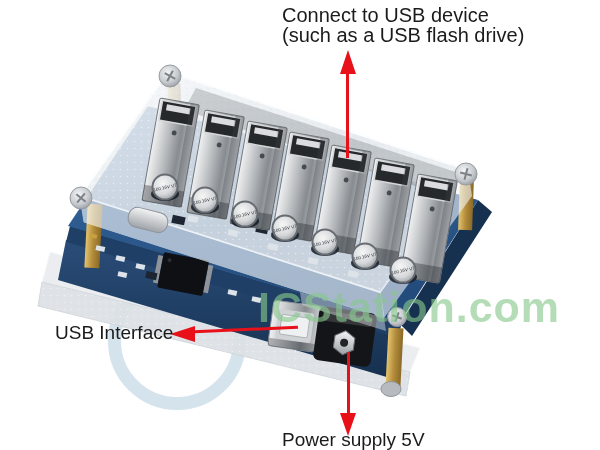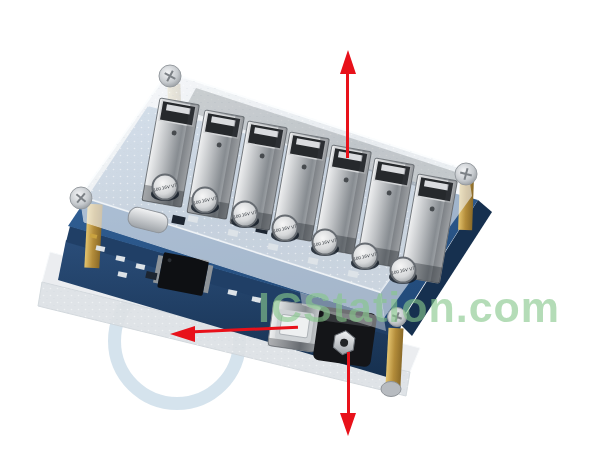--- a/index.html
+++ b/index.html
@@ -275,20 +275,26 @@
         <circle r="9.5" fill="url(#screwG)" stroke="#969ba0" stroke-width="1"></circle>
         <path d="M-5,0 H5 M0,-5 V5" stroke="#7c8186" stroke-width="2" transform="rotate(20)"></path>
       </g>
     </g>
 
     <ellipse cx="391" cy="389" rx="10" ry="7.5" fill="#b7bbc0" stroke="#8f9499" stroke-width="1"></ellipse>
   </svg>
 
   <div class="wm-brand">ICStation.com</div>
 
+  <div class="ann ann-top">
+    <div>Connect to USB device</div>
+    <div>(such as a USB flash drive)</div>
+  </div>
+  <div class="ann ann-left">USB Interface</div>
+  <div class="ann ann-bottom">Power supply 5V</div>
 
   <div class="arrow-head ah-up"></div>
   <div class="arrow-line al-top"></div>
   <div class="arrow-head ah-left"></div>
   <div class="arrow-line al-left"></div>
   <div class="arrow-head ah-down"></div>
   <div class="arrow-line al-bottom"></div>
 
 </div>
 

